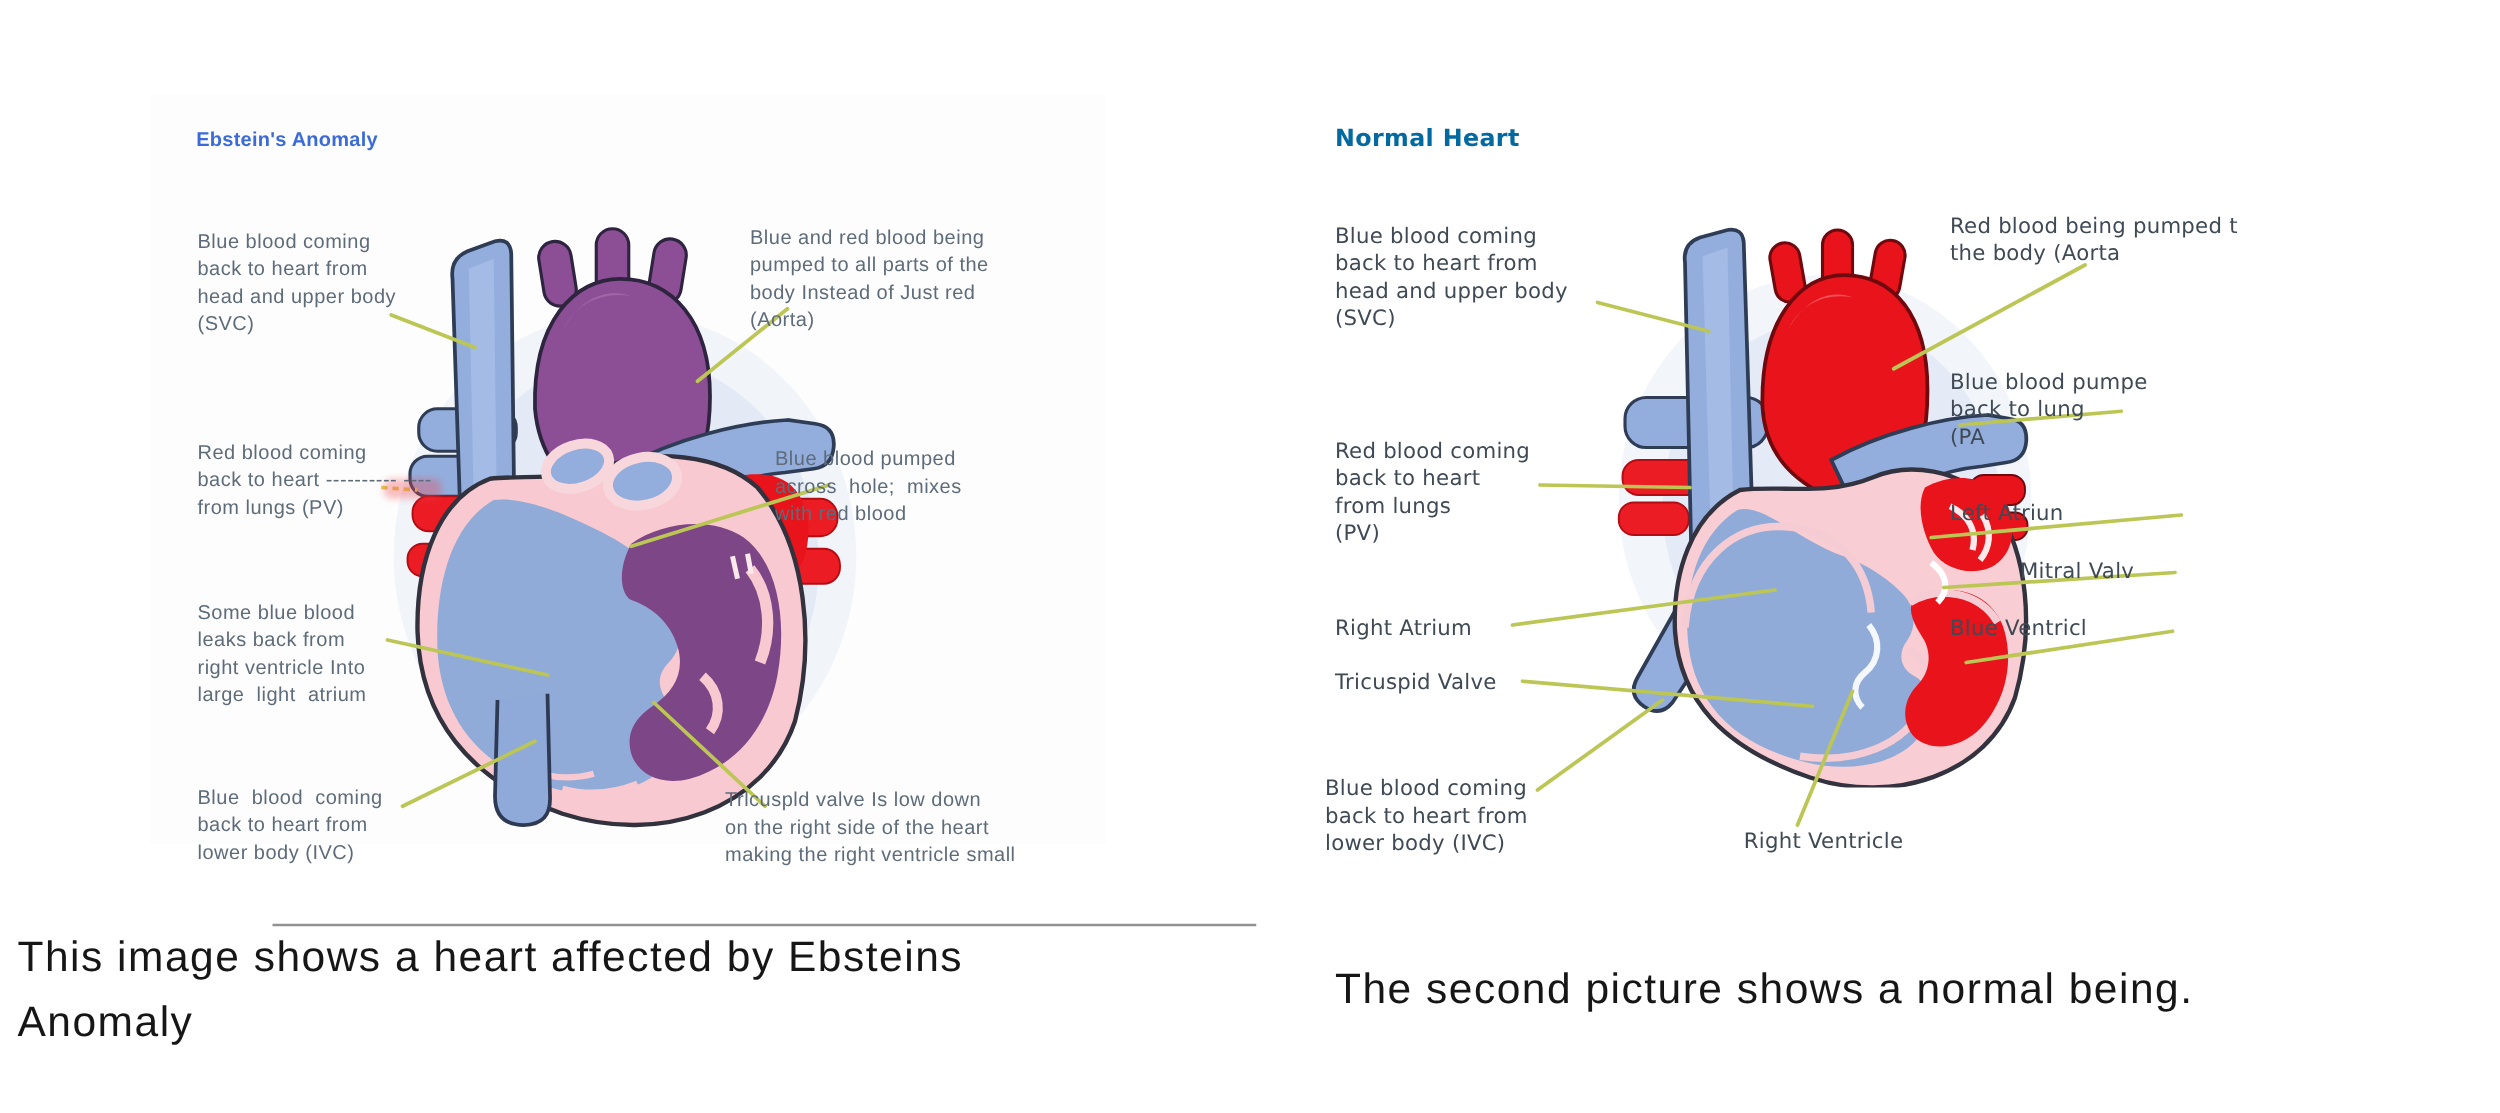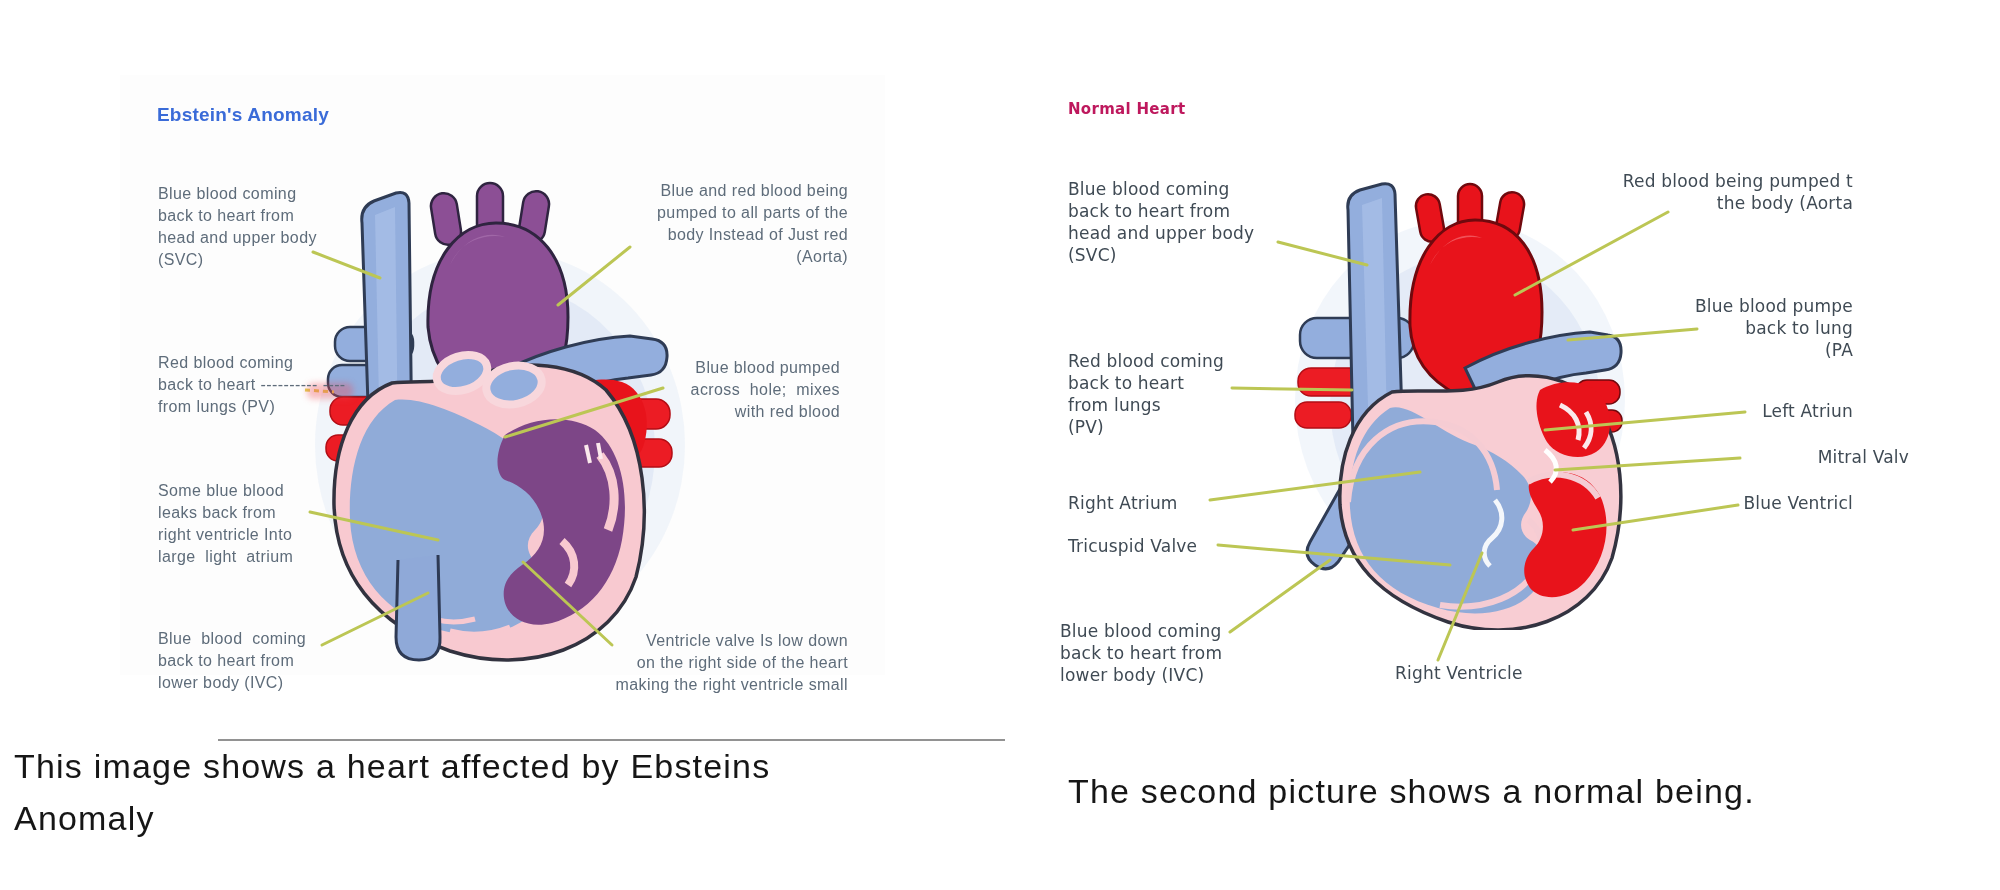--- a/index.html
+++ b/index.html
@@ -4,24 +4,24 @@
 <style>
   html,body{margin:0;padding:0}
   body{width:2000px;height:890px;position:relative;background:#ffffff;
        font-family:"Liberation Sans",sans-serif;overflow:hidden}
   .abs{position:absolute}
   .panel{position:absolute;background:#fdfdfd}
   .lbl{position:absolute;font-size:16px;line-height:22px;color:#5e6c7a;
        letter-spacing:.4px;white-space:pre-wrap}
   .rlbl{position:absolute;font-family:"DejaVu Sans","Liberation Sans",sans-serif;
         font-size:17px;line-height:22px;color:#3f4a54;letter-spacing:.2px;white-space:pre-wrap}
-  .ra{text-align:right}
-  .ltitle{position:absolute;font-size:19px;font-weight:bold;color:#3a6bd8;letter-spacing:.2px}
+  .ra{text-align:left}
+  .ltitle{position:absolute;font-size:16px;font-weight:bold;color:#3a6bd8;letter-spacing:.2px}
   .rtitle{position:absolute;font-family:"DejaVu Sans","Liberation Sans",sans-serif;
-          font-size:15px;font-weight:bold;color:#be185d;letter-spacing:.3px}
+          font-size:19px;font-weight:bold;color:#0369a1;letter-spacing:.3px}
   .caption{position:absolute;font-size:34px;line-height:52px;color:#161616;
            letter-spacing:1.2px;white-space:pre-wrap}
   .edge-line{position:absolute;height:2px;background:#4a4a4a;opacity:.6}
   .smudge{position:absolute;background:rgba(240,70,80,.35);filter:blur(3px);border-radius:6px}
 </style>
 </head>
 <body>
 
 <div class="panel" style="left:120px;top:75px;width:765px;height:600px"></div>
 
@@ -107,21 +107,21 @@
 <div class="lbl" style="left:158px;top:628px">Blue  blood  coming
 back to heart from
 lower body (IVC)</div>
 <div class="lbl ra" style="left:600px;top:180px;width:248px">Blue and red blood being
 pumped to all parts of the
 body Instead of Just red
 (Aorta)</div>
 <div class="lbl ra" style="left:620px;top:357px;width:220px">Blue blood pumped
 across  hole;  mixes
 with red blood</div>
-<div class="lbl ra" style="left:580px;top:630px;width:268px">Ventricle valve Is low down
+<div class="lbl ra" style="left:580px;top:630px;width:268px">Trlcuspld valve Is low down
 on the right side of the heart
 making the right ventricle small</div>
 
 <div class="edge-line" style="left:218px;top:739px;width:787px"></div>
 
 <div class="caption" style="left:14px;top:740px">This image shows a heart affected by Ebsteins
 Anomaly</div>
 
 <div class="rtitle" style="left:1068px;top:100px">Normal Heart</div>
 

